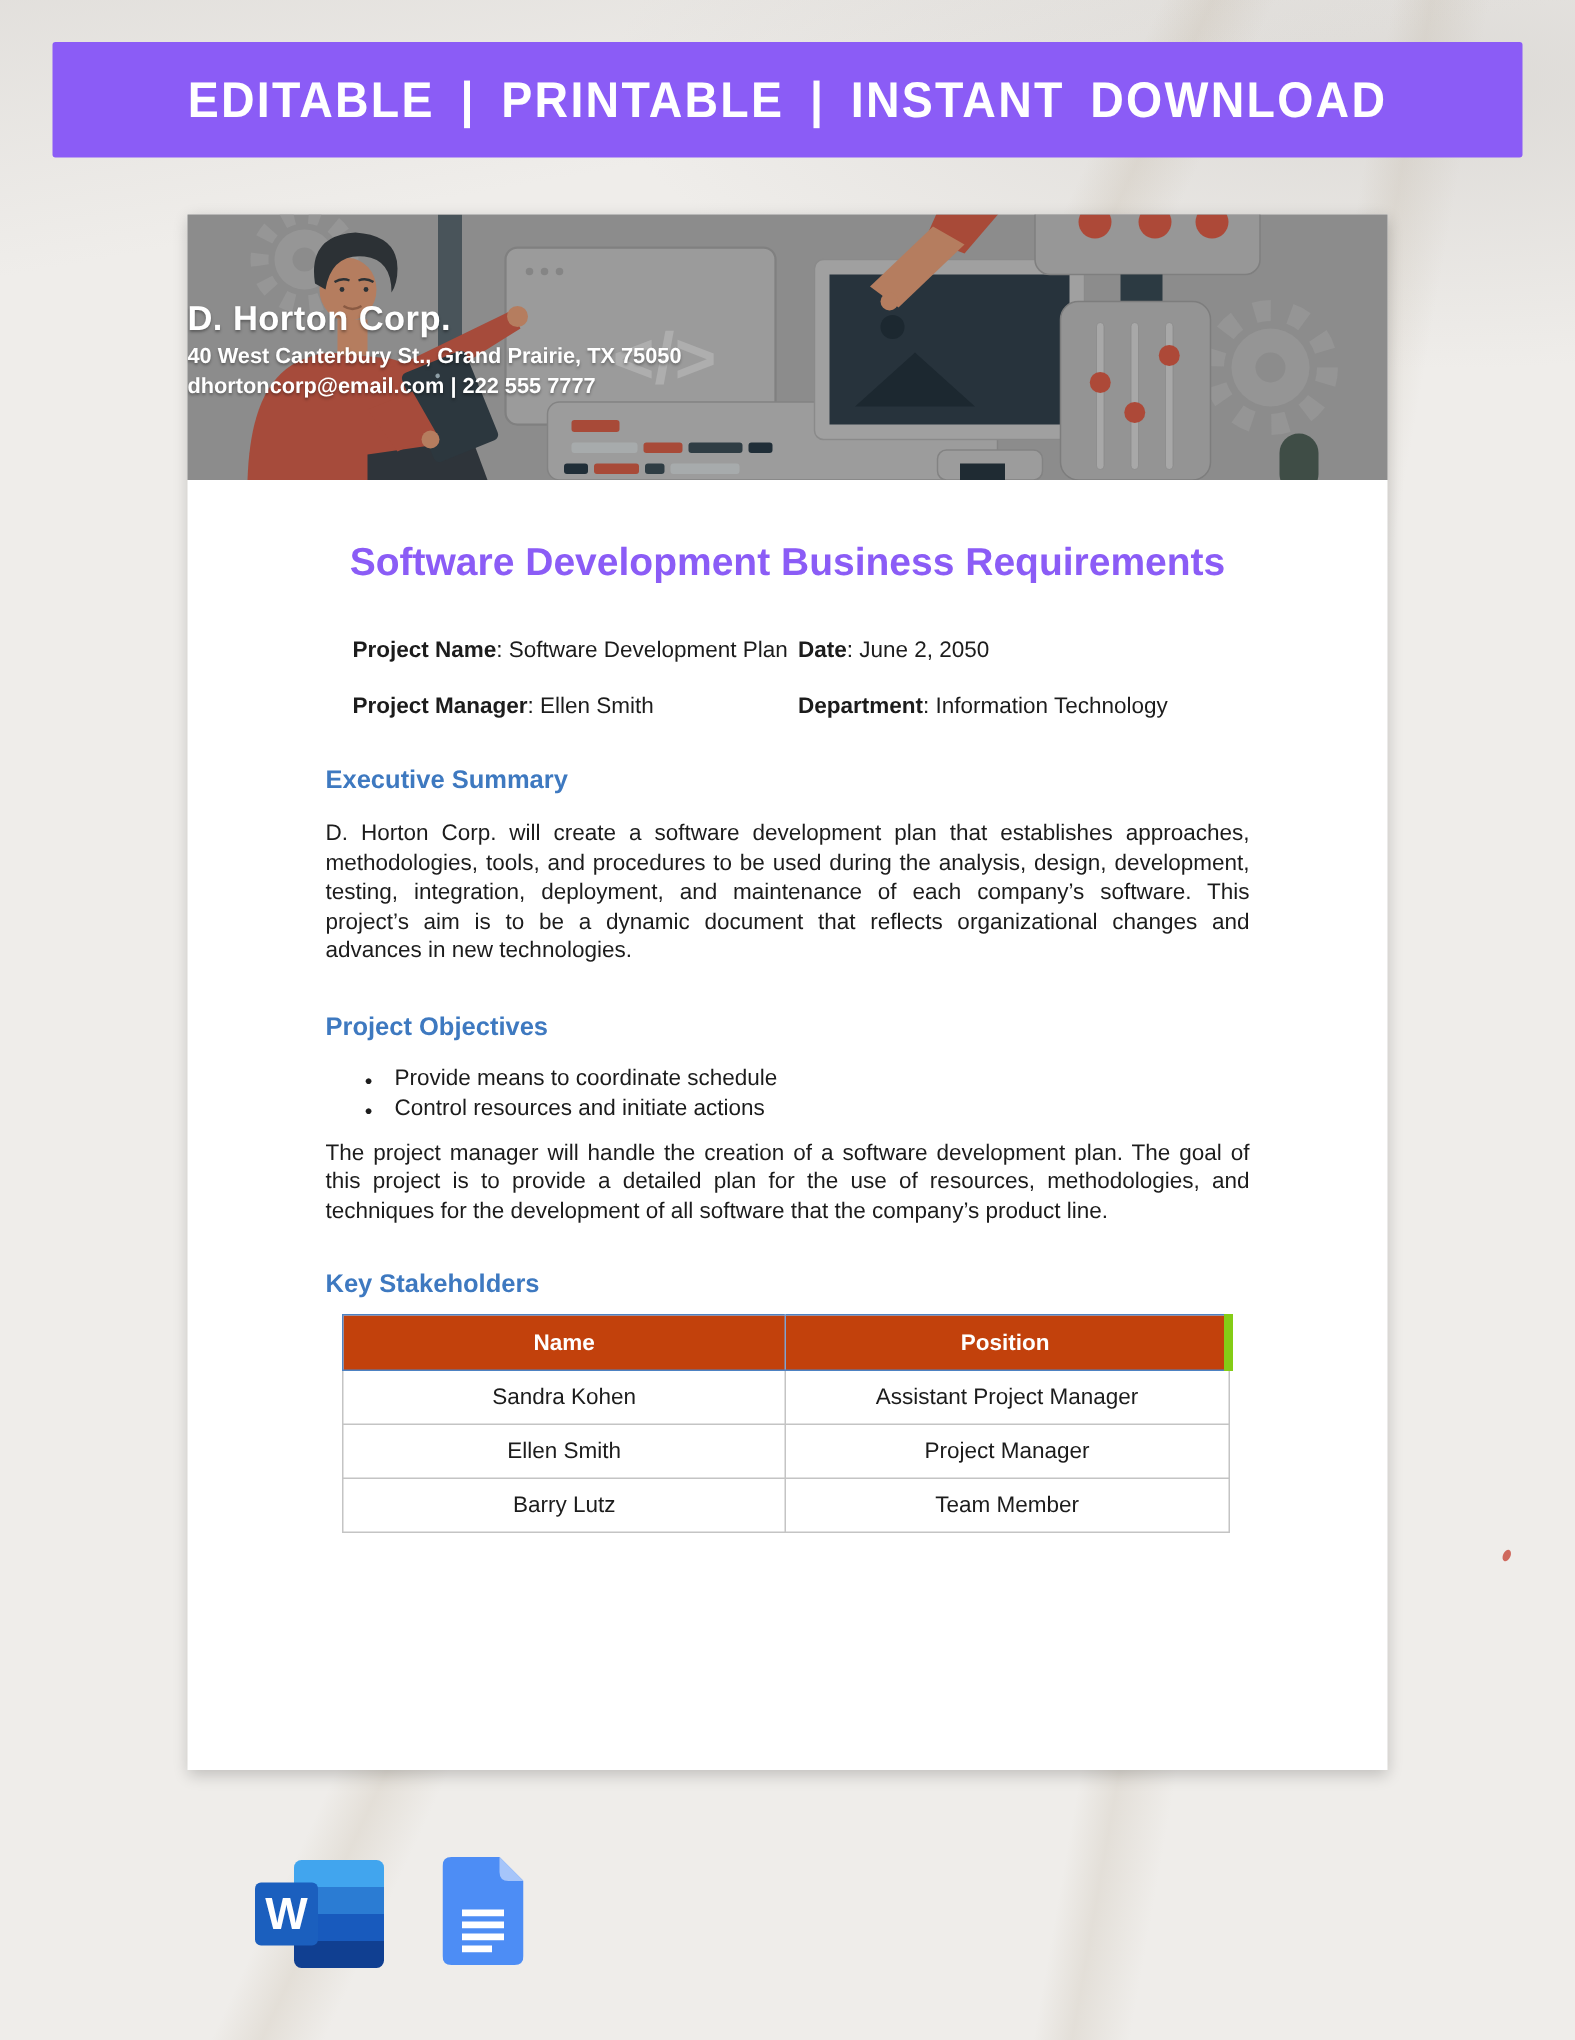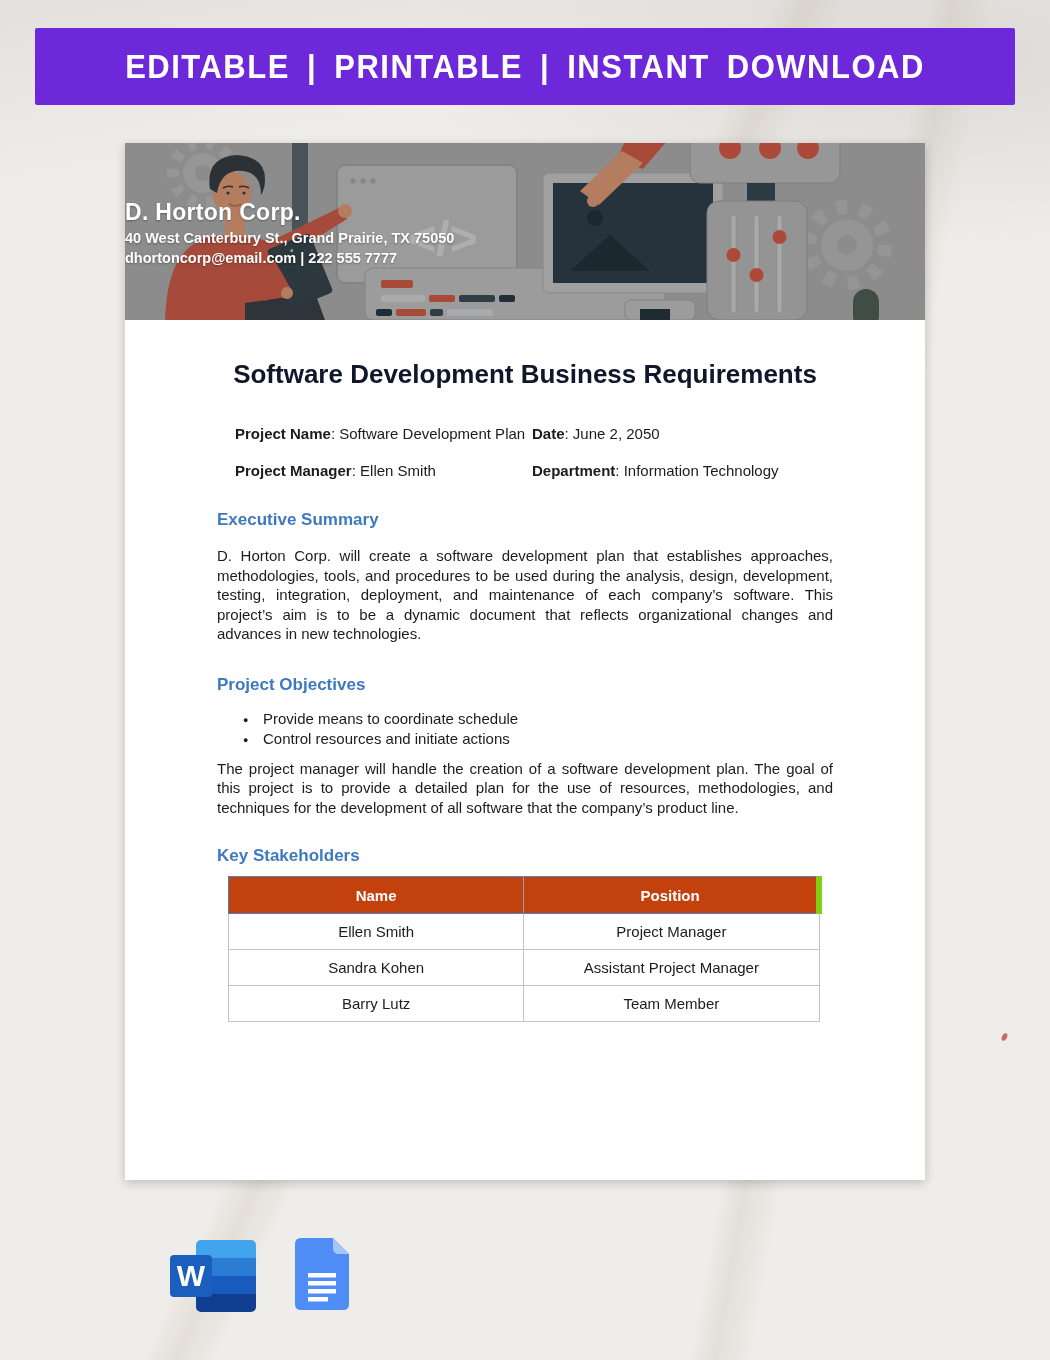--- a/index.html
+++ b/index.html
@@ -9,42 +9,42 @@
     background:
       linear-gradient(115deg, transparent 46%, rgba(186,172,150,0.22) 48%, transparent 50.5%),
       linear-gradient(100deg, transparent 72%, rgba(196,186,170,0.28) 74%, transparent 77%),
       linear-gradient(170deg, rgba(214,211,207,0.5), transparent 12%),
       radial-gradient(900px 320px at 90% 4%, rgba(205,202,198,0.55), transparent 60%),
       #efedea;
   }
   
   .banner{
     position:absolute;left:35px;top:28px;width:980px;height:77px;
-    background:#6d28d9;border-radius:2px;
+    background:#8b5cf6;border-radius:2px;
     display:flex;align-items:center;justify-content:center;
   }
   .banner-text{
     color:#ffffff;font-size:31px;font-weight:800;letter-spacing:1.5px;word-spacing:7px;
     transform:scaleY(1.08);white-space:nowrap;
   }
   
   .page{
     position:absolute;left:125px;top:143px;width:800px;height:1037px;
     background:#ffffff;box-shadow:0 3px 10px rgba(0,0,0,0.2);
   }
   .doc-header{position:relative;width:800px;height:177px;overflow:hidden;background:#8c8c8c;}
   .doc-header svg{display:block;}
   .hdr-text{position:absolute;left:0;right:0;top:56px;text-align:left;color:#ffffff;
     text-shadow:0 1px 2px rgba(0,0,0,0.35);}
   .hdr-company{font-size:23px;font-weight:700;letter-spacing:0.3px;}
   .hdr-address{font-size:14.5px;font-weight:700;margin-top:4px;}
   .hdr-contact{font-size:14.5px;font-weight:700;margin-top:4px;}
   .doc-content{padding:0 92px;color:#1c1c1c;}
   .doc-title{
-    margin-top:38px;text-align:center;font-size:26px;font-weight:700;color:#0f172a;
+    margin-top:38px;text-align:center;font-size:26px;font-weight:700;color:#8b5cf6;
     line-height:32px;
   }
   .meta{
     margin-top:34px;padding-left:18px;display:grid;grid-template-columns:297px auto;
     row-gap:17px;font-size:15px;line-height:20px;
   }
   .meta b{font-weight:700;}
   .sec-heading{margin:28px 0 0;font-size:17px;font-weight:700;color:#3e79c0;line-height:21px;}
   .body-para{margin:16px 0 0;font-size:15px;line-height:19.5px;text-align:justify;}
   .body-para.tight{margin-top:10px;}
@@ -203,26 +203,26 @@
     <div class="sec-heading">Key Stakeholders</div>
     <table class="stakeholders">
       <thead>
         <tr>
           <th>Name</th>
           <th>Position</th>
         </tr>
       </thead>
       <tbody>
         <tr>
+          <td>Sandra Kohen</td>
+          <td>Assistant Project Manager</td>
+        </tr>
+        <tr>
           <td>Ellen Smith</td>
           <td>Project Manager</td>
-        </tr>
-        <tr>
-          <td>Sandra Kohen</td>
-          <td>Assistant Project Manager</td>
         </tr>
         <tr>
           <td>Barry Lutz</td>
           <td>Team Member</td>
         </tr>
       </tbody>
     </table>
   </div>
 </div>
 

